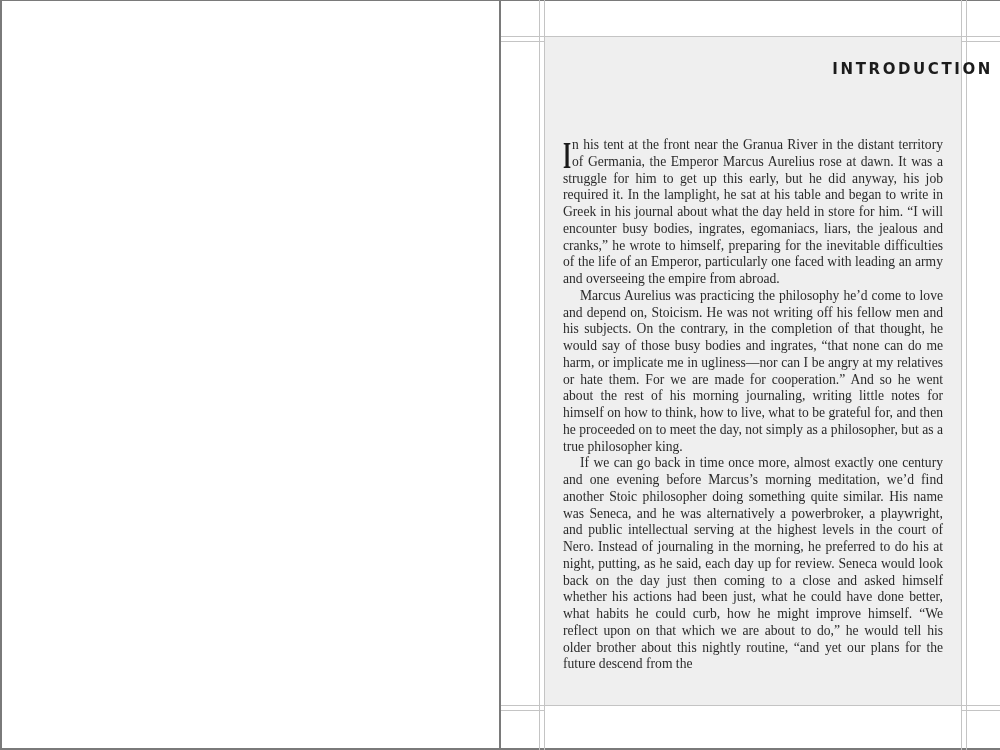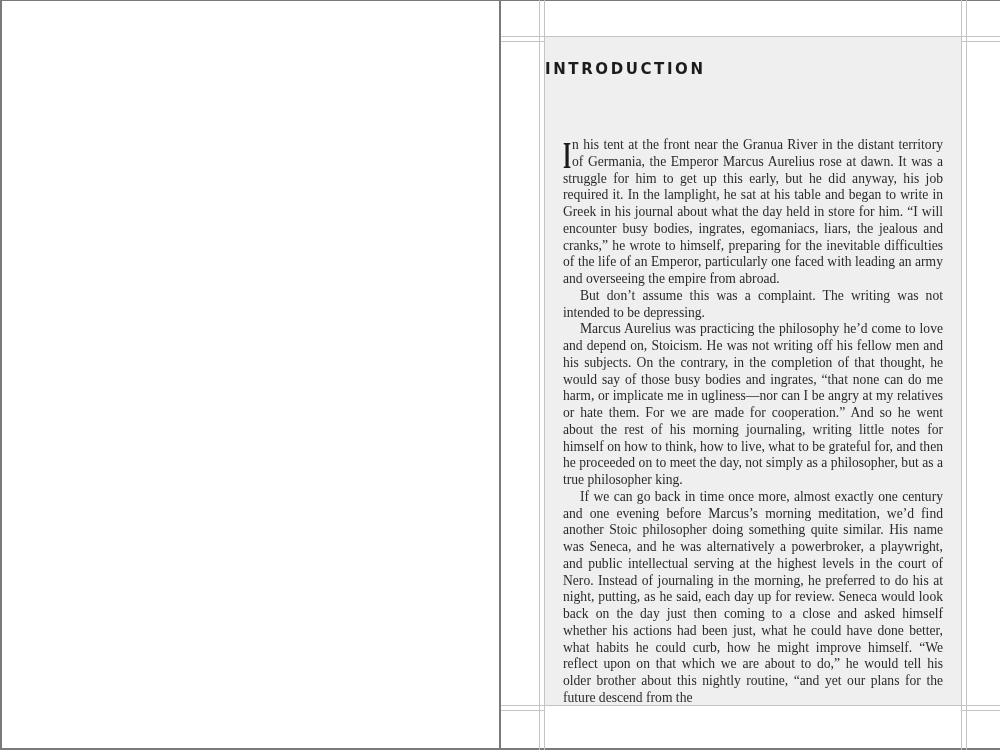--- a/index.html
+++ b/index.html
@@ -2,21 +2,21 @@
 <html><head>
 <meta charset="utf-8">
 <style>
   html, body { margin:0; padding:0; }
   body { width:1000px; height:750px; position:relative; background:#ffffff; overflow:hidden; }
   .abs { position:absolute; }
   .dark-line { background:#7a7a7a; }
   .light-line { background:#c4c4c4; }
   .text-box { left:545px; top:37px; width:416px; height:668px; background:#efefef; }
   .chapter-title {
-    position:absolute; left:545px; top:60px; width:448px; text-align:left;
+    position:absolute; left:545px; top:60px; width:448px; text-align:right;
     font-family:"DejaVu Sans", sans-serif; font-weight:bold; font-size:15px;
     letter-spacing:2.6px; color:#1c1c1c;
   }
   .body-text {
     position:absolute; left:563px; top:137px; width:380px;
     font-family:"Liberation Serif", serif; font-size:13.6px; line-height:16.75px;
     color:#2a2a2a; text-align:justify; hyphens:manual;
   }
   .body-text p { margin:0; text-indent:17px; }
   .body-text p.first { text-indent:0; }
@@ -52,16 +52,15 @@
 <div class="abs light-line" style="left:961px;top:705px;width:39px;height:1px;"></div>
 <div class="abs light-line" style="left:501px;top:710px;width:44px;height:1px;"></div>
 <div class="abs light-line" style="left:961px;top:710px;width:39px;height:1px;"></div>
 
 <div class="chapter-title">INTRODUCTION</div>
 
 <div class="body-text">
   <p class="first">
     <span class="dropcap">I</span><span>n his tent at the front near the Granua River in the distant territory of Germania, the Emperor Marcus Aurelius rose at dawn. It was a struggle for him to get up this early, but he did anyway, his job required it. In the lamplight, he sat at his table and began to write in Greek in his journal about what the day held in store for him. “I will encounter busy bodies, ingrates, egomaniacs, liars, the jealous and cranks,” he wrote to himself, preparing for the inevitable difficulties of the life of an Emperor, particularly one faced with leading an army and oversee­ing the empire from abroad.</span>
   </p>
-  <p>But don’t assume this was a complaint. The writing was not intended to be depressing.</p>
   <p><span>Marcus Aurelius was practicing the philosophy he’d come to love and depend on, Stoicism. He was not writing off his fellow men and his subjects. On the contrary, in the completion of that thought, he would say of those busy bodies and ingrates, “that none can do me harm, or implicate me in ugliness—nor can I be angry at my relatives or hate them. For we are made for cooperation.” And so he went about the rest of his morning journaling, writing little notes for himself on how to think, how to live, what to be grateful for, and then he pro­ceeded on to meet the day, not simply as a philosopher, but as a true </span><span class="italic">philosopher king</span><span>.</span></p>
   <p>If we can go back in time once more, almost exactly one century and one evening before Marcus’s morning meditation, we’d find another Stoic philosopher doing something quite similar. His name was Seneca, and he was alternatively a powerbroker, a playwright, and public intellectual serving at the highest levels in the court of Nero. Instead of journaling in the morning, he preferred to do his at night, putting, as he said, each day up for review. Seneca would look back on the day just then coming to a close and asked himself whether his actions had been just, what he could have done better, what habits he could curb, how he might improve himself. “We reflect upon on that which we are about to do,” he would tell his older brother about this nightly routine, “and yet our plans for the future descend from the</p>
 </div>
 
 </body></html>

